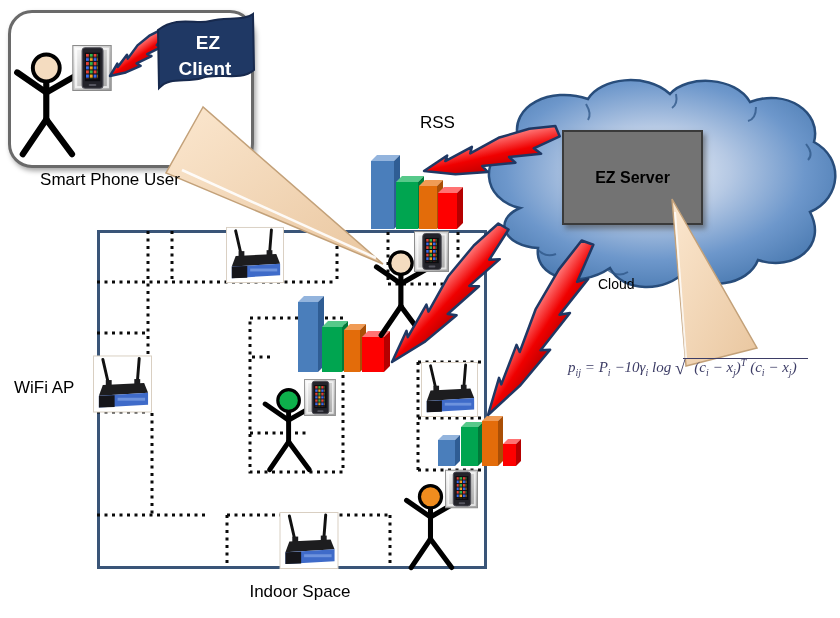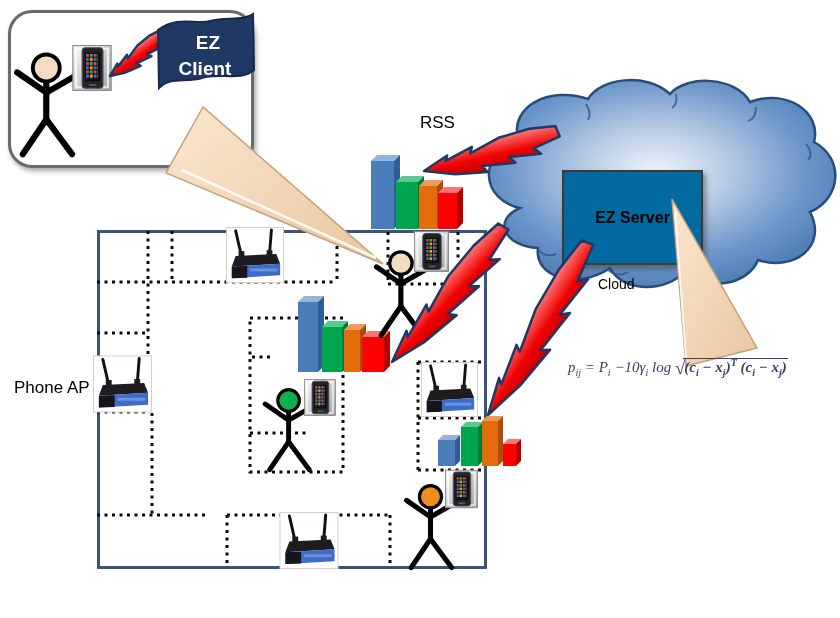--- a/index.html
+++ b/index.html
@@ -8,31 +8,31 @@
   .abs{position:absolute;}
   .lbl{position:absolute;font-weight:normal;color:#000;z-index:6;}
   #panel{left:8px;top:10px;width:240px;height:152px;background:#fff;
          border:3px solid #6a6a6a;border-radius:24px;
          box-shadow:2px 3px 5px rgba(0,0,0,.35);z-index:3;}
   #caption{left:30px;top:168px;width:160px;text-align:center;font-size:17px;line-height:1.4;}
   #rss-label{left:420px;top:113px;font-size:17px;}
   #cloud-label{left:598px;top:276px;font-size:14px;}
   #wifiap-label{left:14px;top:378px;font-size:17px;}
   #indoor-label{left:200px;top:582px;width:200px;text-align:center;font-size:17px;}
-  #server-box{left:562px;top:130px;width:137px;height:91px;background:#0369a1;
+  #server-box{left:562px;top:130px;width:137px;height:91px;background:#737373;
               border:2px solid #3a3a3a;box-shadow:3px 4px 5px rgba(70,70,70,.55);
               display:flex;align-items:center;justify-content:center;
-              font-size:16px;font-weight:bold;color:#000;z-index:3;margin-top:40px;}
+              font-size:16px;font-weight:bold;color:#000;z-index:3;}
   #square{left:97px;top:230px;width:390px;height:339px;background:#fff;
           border:3px solid #3a5578;box-sizing:border-box;z-index:1;}
   #formula{left:568px;top:357px;width:272px;font-size:15px;color:#3d3d66;
            font-family:"Liberation Serif",serif;font-style:italic;
            white-space:nowrap;z-index:6;}
   #formula sub,#formula sup{font-size:10px;}
-  #formula .rad{border-top:1.4px solid currentColor;padding:0 1px;font-weight:bold;}
+  #formula .rad{border-top:1.4px solid currentColor;padding:0 11px;}
   #formula .sqrt{font-size:19px;vertical-align:-2px;margin-right:-2px;font-style:normal;}
   svg.layer{left:0;top:0;width:840px;height:618px;pointer-events:none;}
   #dots-svg{z-index:2;} #overlay-svg{z-index:5;}
   #cloud-svg{left:475px;top:68px;width:365px;height:230px;z-index:2;}
   #banner-svg{left:95px;top:5px;width:170px;height:95px;z-index:4;}
   #banner-svg text{font-family:"Liberation Sans",sans-serif;font-weight:bold;
                    font-size:19px;fill:#fff;text-anchor:middle;}
   .z3{z-index:3;}
 </style>
 </head>
@@ -254,18 +254,20 @@
     </g>
     <g>
       <polygon points="672,199 686,366 757,348" fill="url(#trigG)" stroke="#c3a179" stroke-width="1.5"></polygon>
       <line x1="675" y1="212" x2="686" y2="358" stroke="#ffffff" stroke-width="2" opacity="0.8"></line>
     </g>
     <use href="#bolt-shape" transform="translate(424,171) rotate(-12.7) translate(0,-18)"></use>
     <use href="#bolt-shape" transform="translate(392,362) rotate(-47.3) scale(1.26,1.05) translate(0,-18)"></use>
     <use href="#bolt-shape" transform="translate(488,415) rotate(-57) scale(1.43,1.1) translate(0,-18)"></use>
   </svg>
 
+  <div id="caption" class="lbl">Smart Phone User</div>
   <div id="rss-label" class="lbl">RSS</div>
   <div id="cloud-label" class="lbl">Cloud</div>
-  <div id="wifiap-label" class="lbl">Phone AP</div>
+  <div id="wifiap-label" class="lbl">WiFi AP</div>
+  <div id="indoor-label" class="lbl">Indoor Space</div>
   <div id="formula" class="abs">p<sub>ij</sub> = P<sub>i</sub> −10γ<sub>i</sub> log <span class="sqrt">√</span><span class="rad">(c<sub>i</sub> − x<sub>j</sub>)<sup>T</sup> (c<sub>i</sub> − x<sub>j</sub>)</span></div>
 
 </div>
 
 </body></html>

